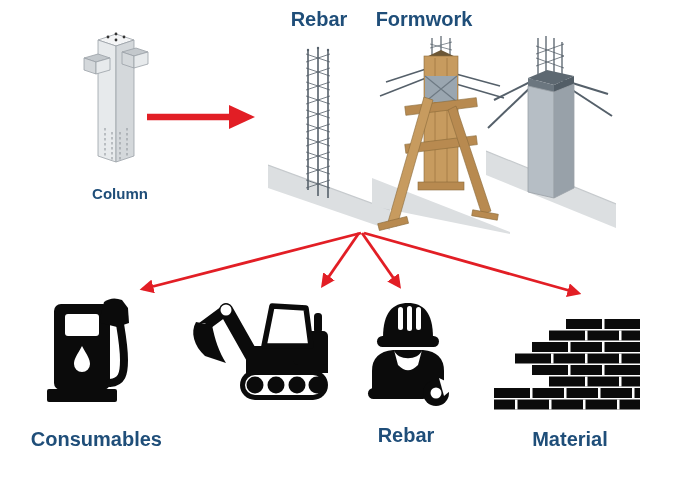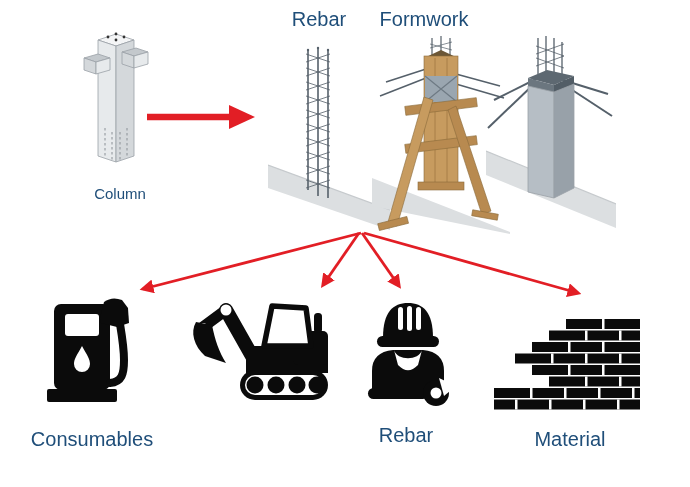--- a/index.html
+++ b/index.html
@@ -1,18 +1,18 @@
 <!DOCTYPE html>
 <html style="--arrow-red: #E21E25; --label-blue: #1F4E79; --icon-black: #0b0b0b;"><head>
 <meta charset="utf-8">
 <style>
   html,body{margin:0;padding:0;background:#ffffff;}
   #canvas{position:relative;width:690px;height:487px;background:#ffffff;overflow:hidden;
           font-family:"Liberation Sans", sans-serif;}
-  .lbl{position:absolute;color:var(--label-blue,#1F4E79);font-weight:400;font-size:20px;
+  .lbl{position:absolute;color:var(--label-blue,#1F4E79);font-weight:700;font-size:20px;
        text-align:center;white-space:nowrap;line-height:1.1;}
   .fig{position:absolute;}
   svg{display:block;}
   .arrow-line{stroke:var(--arrow-red,#E21E25);}
   .arrow-fill{fill:var(--arrow-red,#E21E25);}
   
   .face-light{fill:#e7eaec;stroke:#9aa1a7;stroke-width:0.8;}
   .face-mid{fill:#d4d8db;stroke:#9aa1a7;stroke-width:0.8;}
   .face-dark{fill:#c3c8cc;stroke:#9aa1a7;stroke-width:0.8;}
   .slab{fill:#dcdfe1;}
@@ -167,21 +167,21 @@
   <div class="fig" style="left:44px;top:296px;">
     <svg width="106" height="112" viewBox="0 0 106 112">
       <rect class="icon-black" x="10" y="8" width="56" height="86" rx="7"></rect>
       <rect class="icon-black" x="3" y="93" width="70" height="13" rx="2"></rect>
       <rect x="21" y="18" width="34" height="22" rx="3" fill="#fff"></rect>
       <path d="M38,50 C33,59 30,63 30,68 a8,8 0 0 0 16,0 C46,63 43,59 38,50 Z" fill="#fff"></path>
       <path d="M76,28 C78,40 80,52 80,64 C80,78 78,86 66,87" fill="none" stroke="#0b0b0b" stroke-width="8" stroke-linecap="round"></path>
       <path d="M56,22 L60,6 Q68,0 78,4 L84,12 L85,27 L73,31 L57,27 Z" class="icon-black"></path>
     </svg>
   </div>
-  <div class="lbl" style="left:22px;top:428px;width:140px;">Consumables</div>
+  <div class="lbl" style="left:22px;top:428px;width:140px;text-align:right;">Consumables</div>
 
   <div class="fig" style="left:190px;top:294px;">
     <svg width="146" height="112" viewBox="0 0 146 112">
 
       <line x1="62" y1="62" x2="36" y2="16" stroke="#0b0b0b" stroke-width="14" stroke-linecap="round"></line>
       <line x1="36" y1="16" x2="13" y2="33" stroke="#0b0b0b" stroke-width="11" stroke-linecap="round"></line>
       <circle cx="36" cy="16" r="5.5" fill="#fff"></circle>
       <circle cx="13" cy="33" r="4" fill="#fff"></circle>
 
       <path class="icon-black" d="M6,28 C0,38 4,52 15,62 L36,69 C29,58 25,46 22,31 Z"></path>

